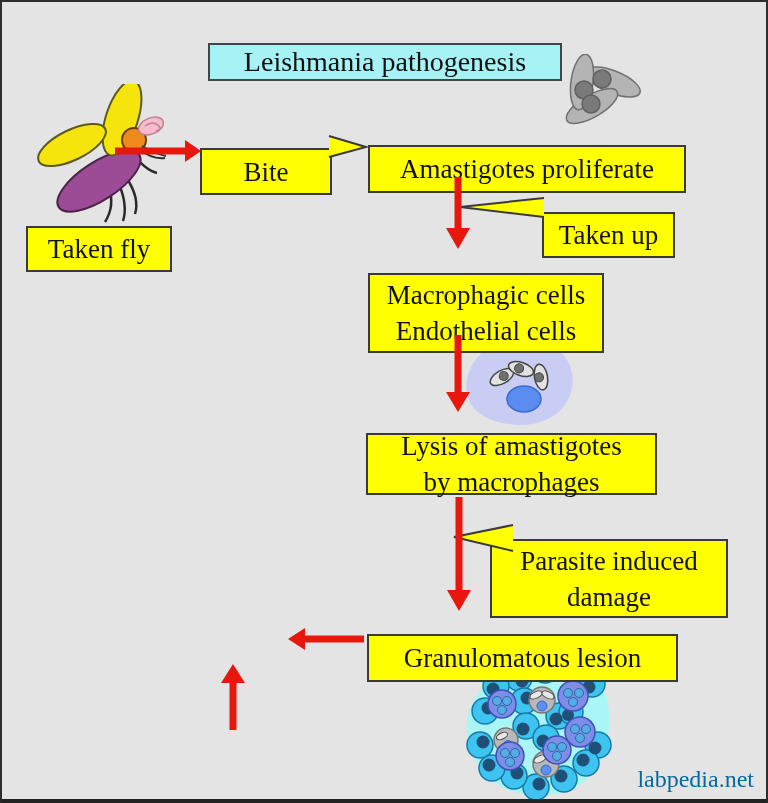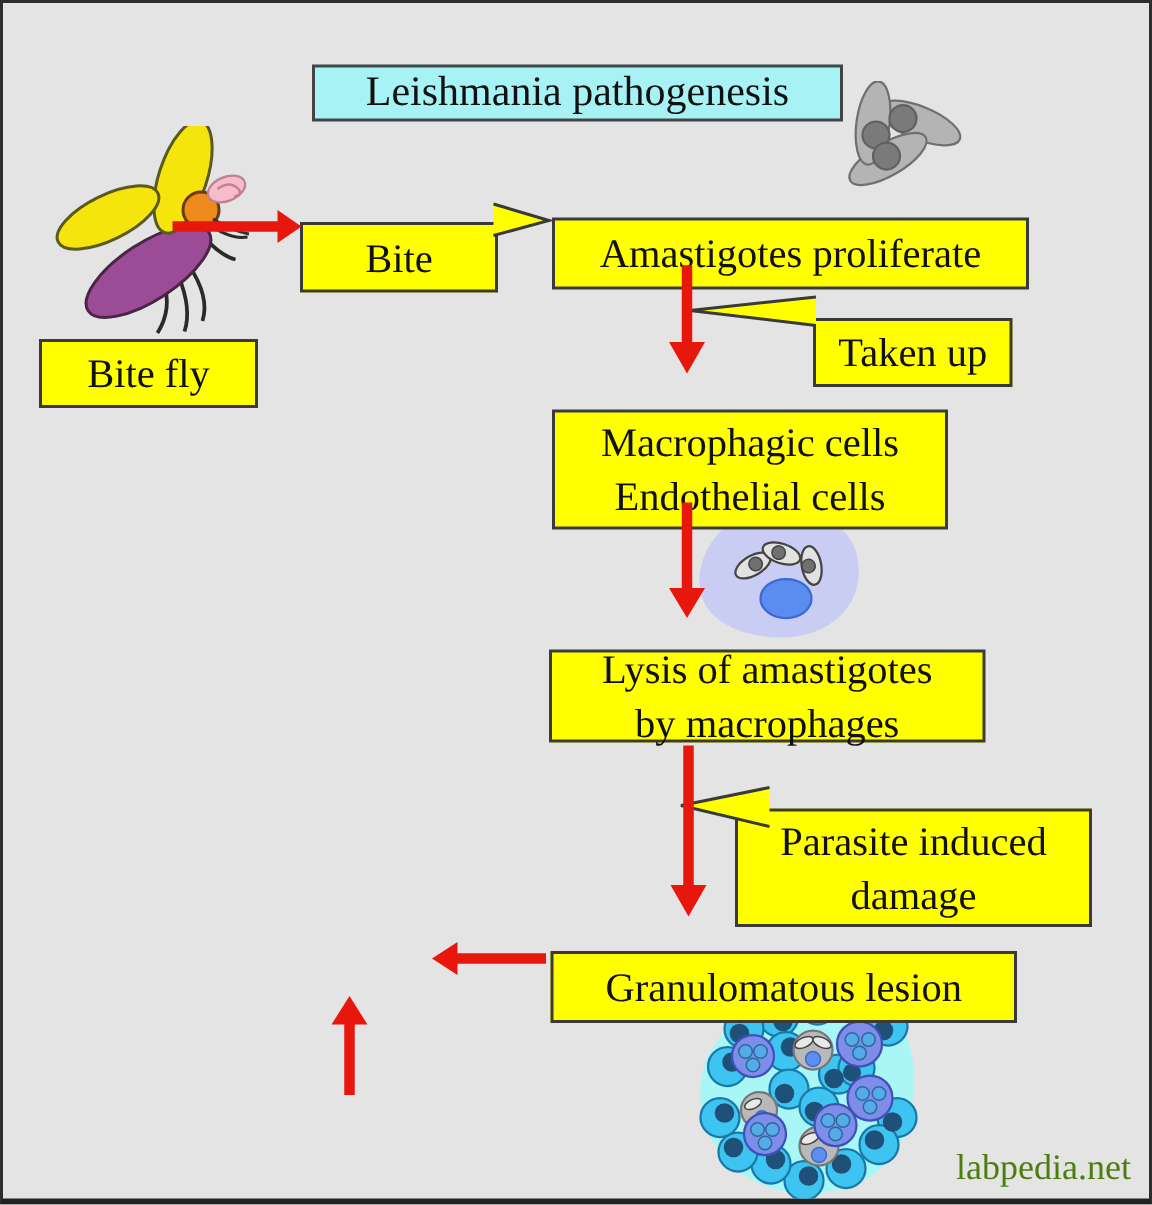--- a/index.html
+++ b/index.html
@@ -15,21 +15,21 @@
     text-align:center;white-space:pre-line;
     background:#ffff00;border:2px solid #3a3a3a;box-sizing:border-box;
     font-size:27px;line-height:36px;color:#111;margin-top:20px;
   }
   .title{
     background:#a7f2f4;border:2px solid #444;font-size:28px;
   }
   .illus{position:absolute;}
   .overlay{position:absolute;left:0;top:0;width:768px;height:803px;pointer-events:none;}
   .watermark{
-    position:absolute;right:12px;bottom:6px;font-size:24px;color:#4d7c0f;
+    position:absolute;right:12px;bottom:6px;font-size:24px;color:#0369a1;
   }
 </style>
 </head>
 <body>
 
 <div class="stage">
 
   <div class="box title" style="left:206px;top:21px;width:354px;height:38px;">Leishmania pathogenesis</div>
 
   <svg class="illus" style="left:25px;top:82px;" width="150" height="140" viewBox="0 0 150 140">
@@ -167,29 +167,29 @@
       </g>
       <g>
         <circle cx="44" cy="54" r="14" fill="#7d8de9" stroke="#3f51b5" stroke-width="1.5"></circle>
         <circle cx="39" cy="51" r="4.5" fill="#55aae8" stroke="#2a6a9a" stroke-width="1"></circle>
         <circle cx="49" cy="51" r="4.5" fill="#55aae8" stroke="#2a6a9a" stroke-width="1"></circle>
         <circle cx="44" cy="60" r="4.5" fill="#55aae8" stroke="#2a6a9a" stroke-width="1"></circle>
       </g>
     </g>
   </svg>
 
-  <div class="box" style="left:24px;top:204px;width:146px;height:46px;">Bite fly</div>
+  <div class="box" style="left:24px;top:204px;width:146px;height:46px;">Taken fly</div>
 
   <div class="box" style="left:198px;top:126px;width:132px;height:47px;">Bite</div>
 
   <div class="box" style="left:366px;top:123px;width:318px;height:48px;">Amastigotes proliferate</div>
 
   <div class="box" style="left:540px;top:190px;width:133px;height:46px;">Taken up</div>
 
-  <div class="box" style="left:366px;top:251px;width:264px;height:80px;">Macrophagic cells
+  <div class="box" style="left:366px;top:251px;width:236px;height:80px;">Macrophagic cells
 Endothelial cells</div>
 
   <div class="box" style="left:364px;top:411px;width:291px;height:62px;">Lysis of amastigotes
 by macrophages</div>
 
   <div class="box" style="left:488px;top:517px;width:238px;height:79px;">Parasite induced
 damage</div>
 
   <div class="box" style="left:365px;top:612px;width:311px;height:48px;">Granulomatous lesion</div>
 

